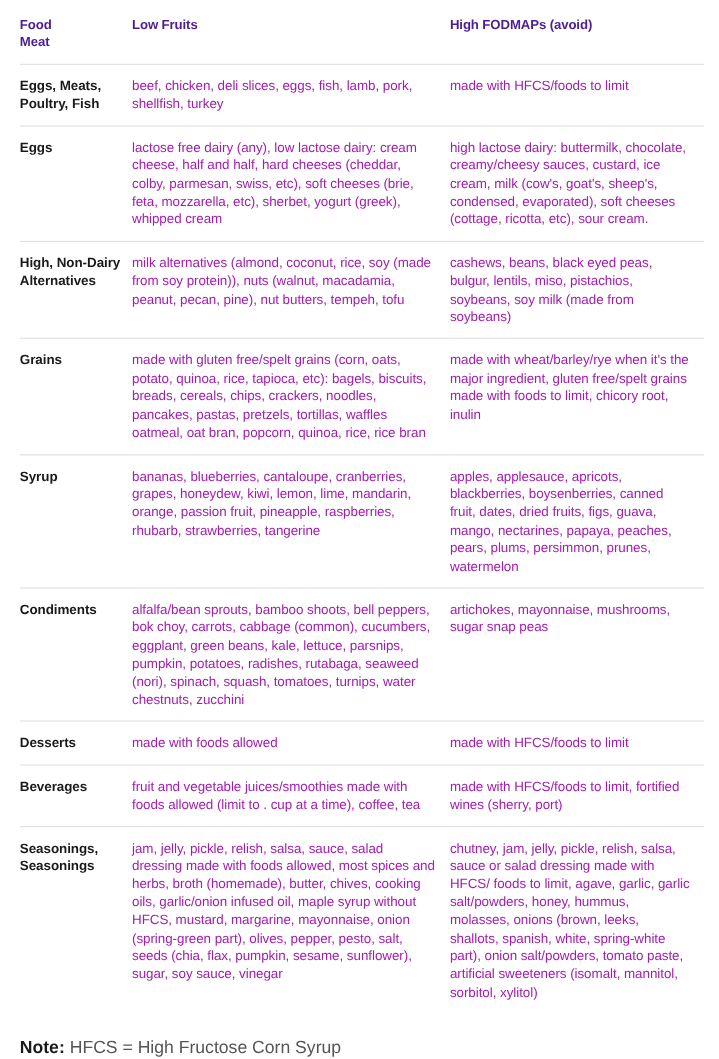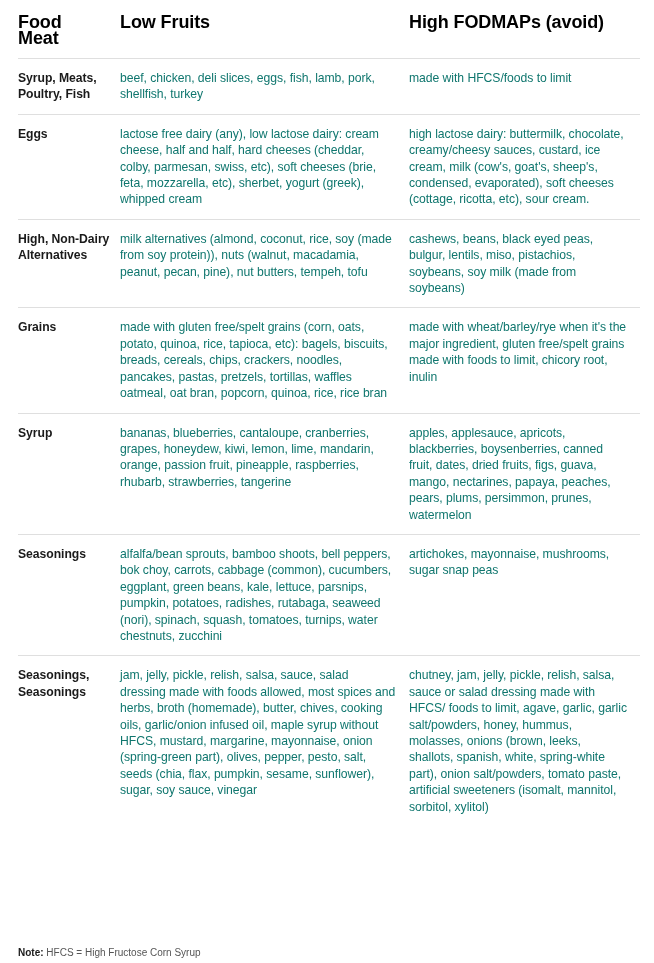--- a/index.html
+++ b/index.html
@@ -27,55 +27,55 @@
     table-layout: fixed;
     margin-top: 14px;
   }
   table.fodmap col.c1 { width: 102px; }
   table.fodmap col.c2 { width: 289px; }
   table.fodmap col.c3 { width: 231px; }
 
   table.fodmap thead th {
     text-align: left;
     vertical-align: top;
-    font-size: 18px;
+    font-size: 12px;
     font-weight: bold;
-    color: #000000;
+    color: #4c1d95;
     line-height: 16px;
     padding: 0 12px 12px 0;
     letter-spacing: -0.1px;
     margin-left: 11px;
   }
   table.fodmap thead th.hd-group { padding-right: 6px; }
 
   table.fodmap tbody tr { border-top: 1px solid #dfdfdf; }
 
   table.fodmap tbody td {
     vertical-align: top;
     padding: 11px 12px 11px 0;
     font-size: 12.2px;
     line-height: 16.4px;
-    color: #0f766e;
+    color: #a21caf;
     letter-spacing: -0.05px;
   }
   table.fodmap tbody td.group {
     font-weight: bold;
     color: #1a1a1a;
     padding-right: 6px;
   }
   table.fodmap tbody td.low,
   table.fodmap tbody td.high {
     font-weight: normal;
   }
 
   .note {
     position: absolute;
     left: 18px;
     bottom: 16px;
-    font-size: 10px;
+    font-size: 16px;
     line-height: 16px;
     color: #555555;
   }
   .note .note-label {
     font-weight: bold;
     color: #1a1a1a;
   }
 </style>
 </head>
 <body>
@@ -93,21 +93,21 @@
         <th class="hd-group">
           <span>Food</span><br>
           <span>Meat</span>
         </th>
         <th>Low Fruits</th>
         <th>High FODMAPs (avoid)</th>
       </tr>
     </thead>
     <tbody>
       <tr>
-        <td class="group">Syrup, Meats, Poultry, Fish</td>
+        <td class="group">Eggs, Meats, Poultry, Fish</td>
         <td class="low">beef, chicken, deli slices, eggs, fish, lamb, pork, shellfish, turkey</td>
         <td class="high">made with HFCS/foods to limit</td>
       </tr>
       <tr>
         <td class="group">Eggs</td>
         <td class="low">lactose free dairy (any), low lactose dairy: cream cheese, half and half, hard cheeses (cheddar, colby, parmesan, swiss, etc), soft cheeses (brie, feta, mozzarella, etc), sherbet, yogurt (greek), whipped cream</td>
         <td class="high">high lactose dairy: buttermilk, chocolate, creamy/cheesy sauces, custard, ice cream, milk (cow's, goat's, sheep's, condensed, evaporated), soft cheeses (cottage, ricotta, etc), sour cream.</td>
       </tr>
       <tr>
         <td class="group">High, Non-Dairy Alternatives</td>
@@ -118,23 +118,33 @@
         <td class="group">Grains</td>
         <td class="low">made with gluten free/spelt grains (corn, oats, potato, quinoa, rice, tapioca, etc): bagels, biscuits, breads, cereals, chips, crackers, noodles, pancakes, pastas, pretzels, tortillas, waffles oatmeal, oat bran, popcorn, quinoa, rice, rice bran</td>
         <td class="high">made with wheat/barley/rye when it's the major ingredient, gluten free/spelt grains made with foods to limit, chicory root, inulin</td>
       </tr>
       <tr>
         <td class="group">Syrup</td>
         <td class="low">bananas, blueberries, cantaloupe, cranberries, grapes, honeydew, kiwi, lemon, lime, mandarin, orange, passion fruit, pineapple, raspberries, rhubarb, strawberries, tangerine</td>
         <td class="high">apples, applesauce, apricots, blackberries, boysenberries, canned fruit, dates, dried fruits, figs, guava, mango, nectarines, papaya, peaches, pears, plums, persimmon, prunes, watermelon</td>
       </tr>
       <tr>
-        <td class="group">Seasonings</td>
+        <td class="group">Condiments</td>
         <td class="low">alfalfa/bean sprouts, bamboo shoots, bell peppers, bok choy, carrots, cabbage (common), cucumbers, eggplant, green beans, kale, lettuce, parsnips, pumpkin, potatoes, radishes, rutabaga, seaweed (nori), spinach, squash, tomatoes, turnips, water chestnuts, zucchini</td>
         <td class="high">artichokes, mayonnaise, mushrooms, sugar snap peas</td>
+      </tr>
+      <tr>
+        <td class="group">Desserts</td>
+        <td class="low">made with foods allowed</td>
+        <td class="high">made with HFCS/foods to limit</td>
+      </tr>
+      <tr>
+        <td class="group">Beverages</td>
+        <td class="low">fruit and vegetable juices/smoothies made with foods allowed (limit to . cup at a time), coffee, tea</td>
+        <td class="high">made with HFCS/foods to limit, fortified wines (sherry, port)</td>
       </tr>
       <tr>
         <td class="group">Seasonings, Seasonings</td>
         <td class="low">jam, jelly, pickle, relish, salsa, sauce, salad dressing made with foods allowed, most spices and herbs, broth (homemade), butter, chives, cooking oils, garlic/onion infused oil, maple syrup without HFCS, mustard, margarine, mayonnaise, onion (spring-green part), olives, pepper, pesto, salt, seeds (chia, flax, pumpkin, sesame, sunflower), sugar, soy sauce, vinegar</td>
         <td class="high">chutney, jam, jelly, pickle, relish, salsa, sauce or salad dressing made with HFCS/ foods to limit, agave, garlic, garlic salt/powders, honey, hummus, molasses, onions (brown, leeks, shallots, spanish, white, spring-white part), onion salt/powders, tomato paste, artificial sweeteners (isomalt, mannitol, sorbitol, xylitol)</td>
       </tr>
     </tbody>
   </table>
 
   <div class="note">

